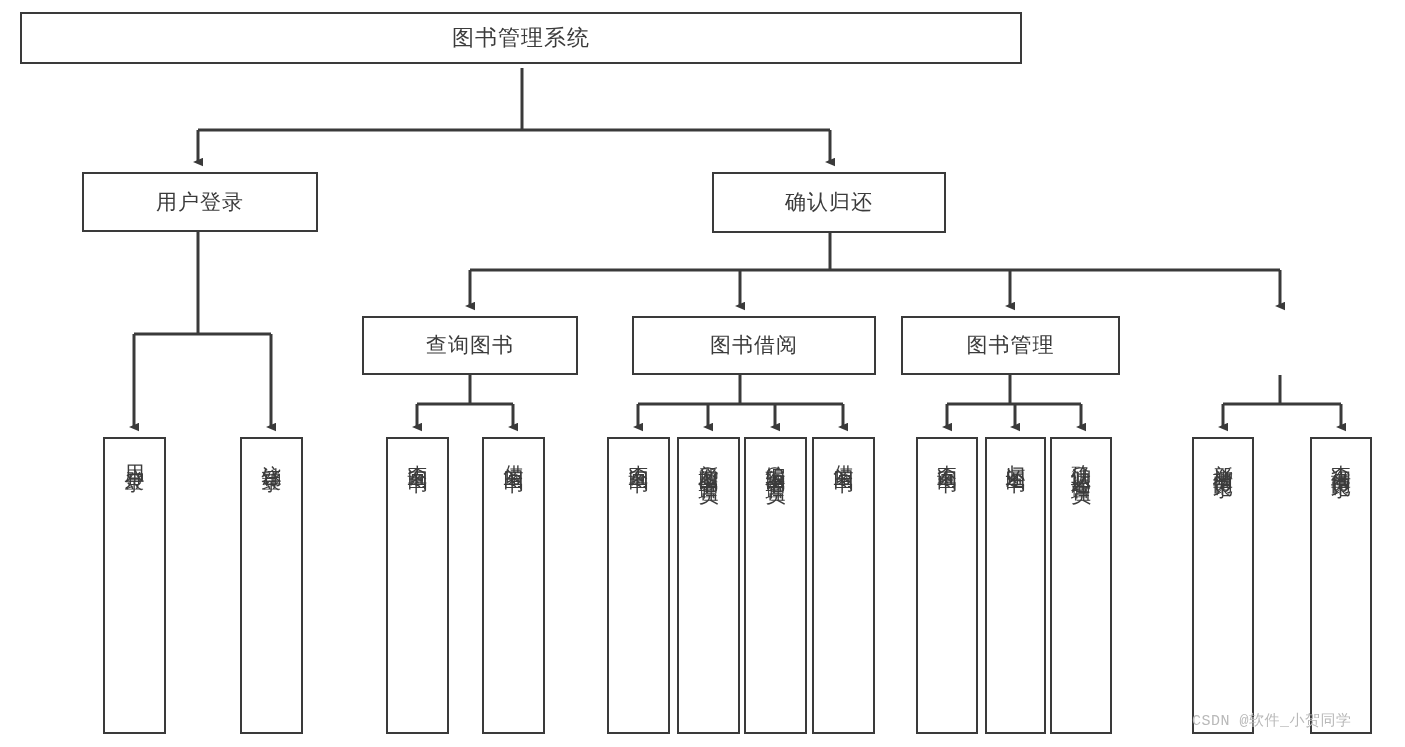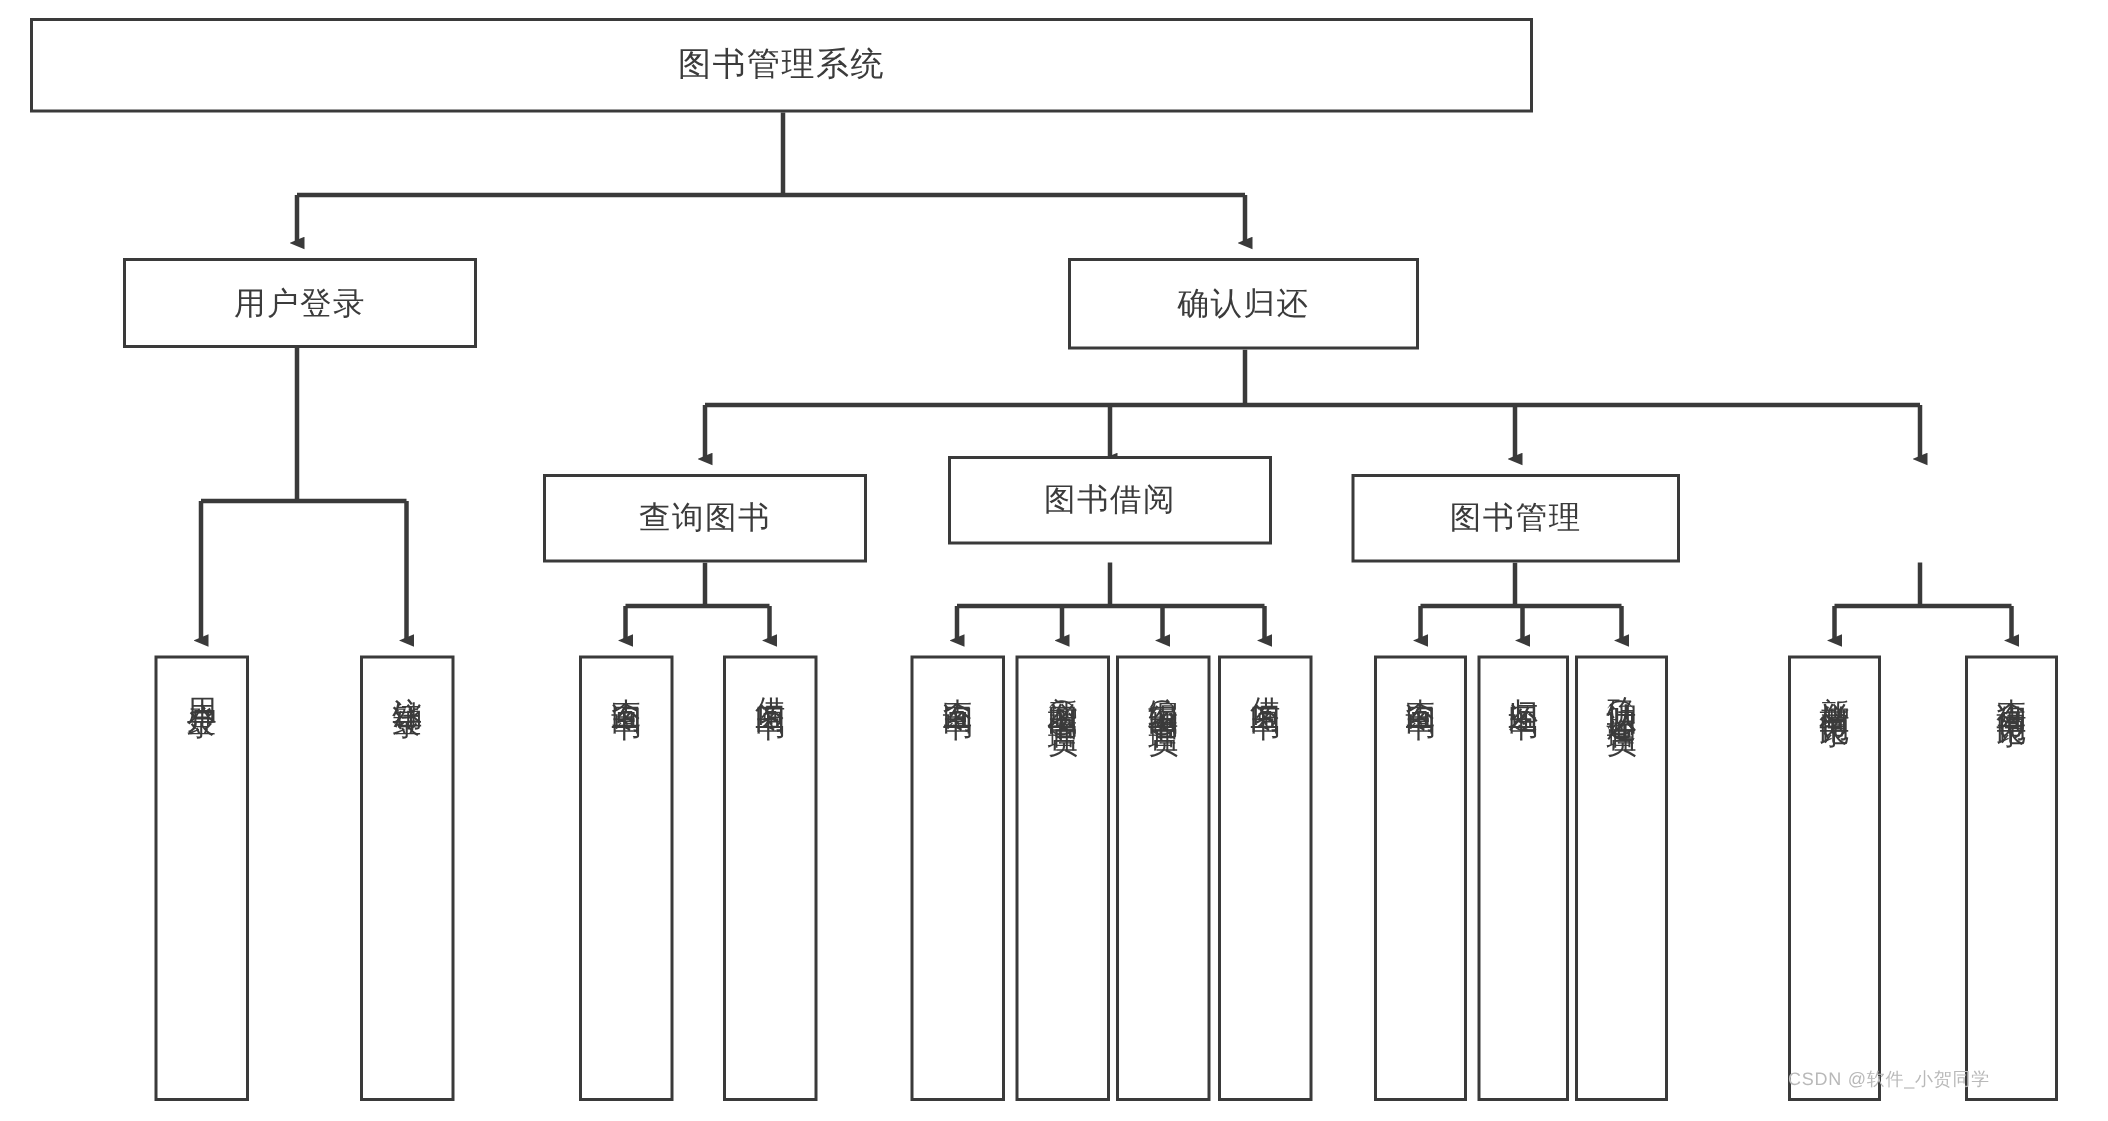--- a/index.html
+++ b/index.html
@@ -48,25 +48,25 @@
     text-orientation:upright;
     letter-spacing:3px;
     line-height:1.05;
     white-space:nowrap;
     color:#3b3b3b;
   }
   .watermark{
     position:absolute;
     left:1192px;
     top:711px;
-    font-size:12px;
+    font-size:15px;
     color:#b9b9b9;
     letter-spacing:0.5px;
     white-space:nowrap;
-    font-family:Liberation Sans, sans-serif;
+    font-family:Liberation Mono, monospace;
   }
 </style>
 </head>
 <body>
 
 <div id="canvas">
 
   <svg class="edges" viewBox="0 0 1405 747">
     <defs>
       <marker id="arrow" markerWidth="10" markerHeight="10" refX="4.2" refY="5" orient="auto" markerUnits="userSpaceOnUse">
@@ -110,27 +110,27 @@
       <path d="M1015,404 L1015,427" marker-end="url(#arrow)"></path>
       <path d="M1081,404 L1081,427" marker-end="url(#arrow)"></path>
 
       <path d="M1280,375 L1280,404"></path>
       <path d="M1223,404 L1341,404"></path>
       <path d="M1223,404 L1223,427" marker-end="url(#arrow)"></path>
       <path d="M1341,404 L1341,427" marker-end="url(#arrow)"></path>
     </g>
   </svg>
 
-  <div class="node root" style="left:20px;top:12px;width:1002px;height:63px;">图书管理系统</div>
+  <div class="node root" style="left:20px;top:12px;width:1002px;height:52px;">图书管理系统</div>
 
   <div class="node level2" style="left:82px;top:172px;width:236px;height:60px;">用户登录</div>
   <div class="node level2" style="left:712px;top:172px;width:234px;height:61px;">确认归还</div>
 
   <div class="node level3" style="left:362px;top:316px;width:216px;height:59px;">查询图书</div>
-  <div class="node level3" style="left:632px;top:304px;width:216px;height:59px;">图书借阅</div>
+  <div class="node level3" style="left:632px;top:316px;width:244px;height:59px;">图书借阅</div>
   <div class="node level3" style="left:901px;top:316px;width:219px;height:59px;">图书管理</div>
 
   <div class="node leaf" style="left:103px;top:437px;width:63px;height:297px;">
     <span class="vtext">用户登录</span>
   </div>
   <div class="node leaf" style="left:240px;top:437px;width:63px;height:297px;">
     <span class="vtext">注销登录</span>
   </div>
 
   <div class="node leaf" style="left:386px;top:437px;width:63px;height:297px;">

